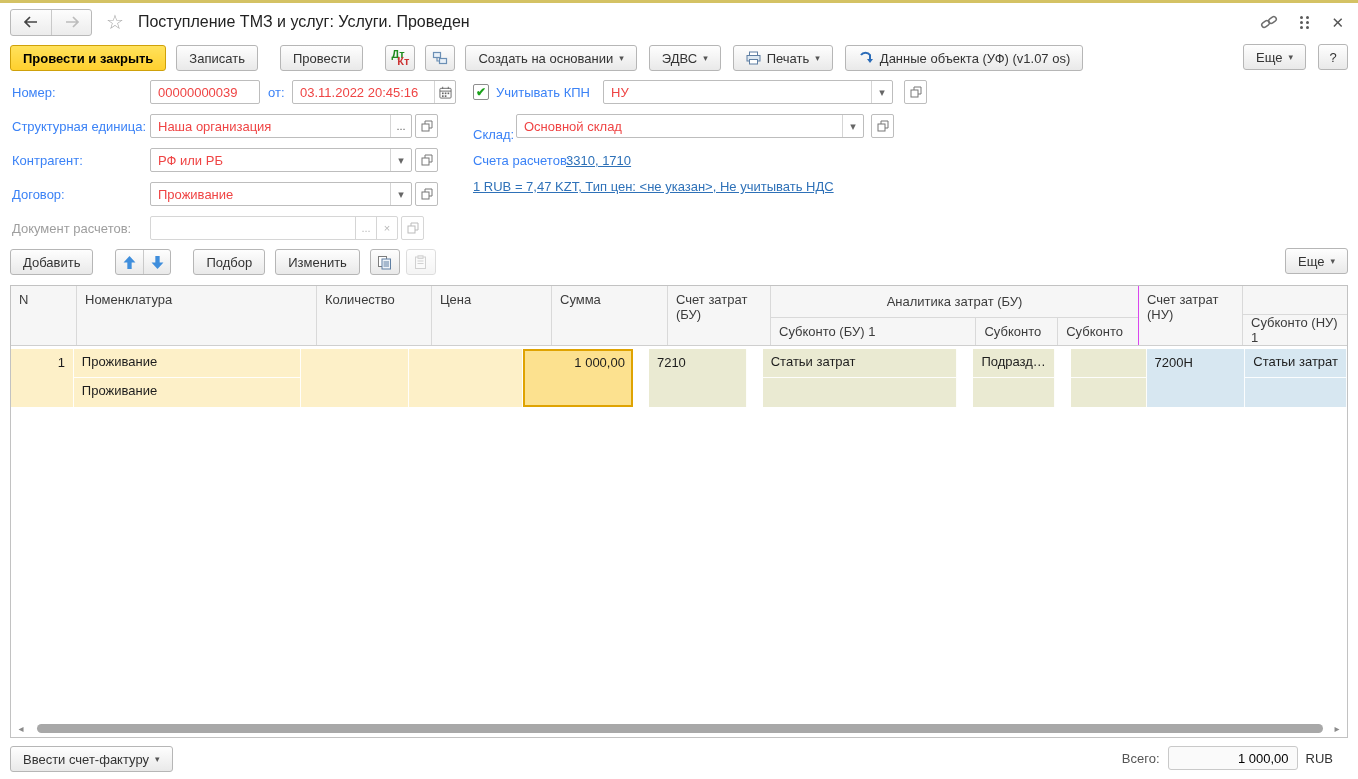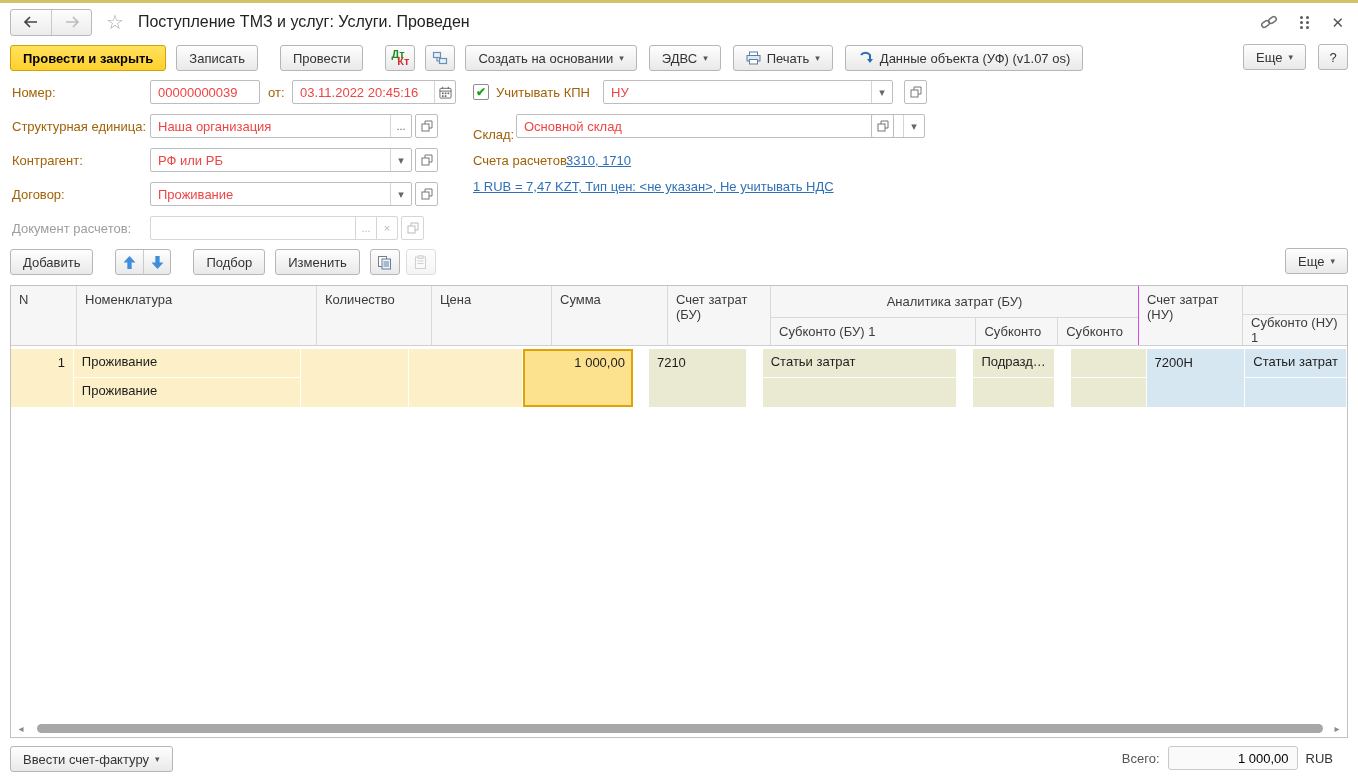--- a/index.html
+++ b/index.html
@@ -36,21 +36,21 @@
   
   .toolbar { position:absolute; top:44px; left:10px; right:10px; height:28px; display:flex; align-items:center; }
   .toolbar .sp10 { width:10px; } .toolbar .sp22 { width:22px; } .toolbar .sp12 { width:12px; }
   .toolbar-right { position:absolute; right:0; top:0; display:flex; gap:12px; }
   .dtkt { position:relative; width:18px; height:18px; font-size:11px; font-weight:bold; line-height:1; }
   .dtkt .dt { position:absolute; left:0; top:0; color:#1f8b1f; }
   .dtkt .kt { position:absolute; right:0; bottom:0; color:#cc3333; }
 
   
   .form { position:absolute; top:78px; left:0; width:100%; height:168px; }
-  .flabel { position:absolute; height:24px; display:flex; align-items:center; color:#a16207; }
+  .flabel { position:absolute; height:24px; display:flex; align-items:center; color:#3b82f6; }
   .flabel.dim { color:#9e9e9e; }
   .fld { position:absolute; height:24px; display:flex; align-items:stretch; background:#fff;
          border:1px solid #bdbdbd; border-radius:2px; }
   .fld .val { flex:1; display:flex; align-items:center; padding:0 7px; color:#ef4444; overflow:hidden; white-space:nowrap; }
   .fld .seg { width:21px; display:flex; align-items:center; justify-content:center; border-left:1px solid #d5d5d5; color:#666; font-size:11px; }
   .fld.dim { border-color:#d6d6d6; }
   .fld.dim .seg { color:#b9b9b9; }
   .sq-btn { position:absolute; width:23px; height:24px; border:1px solid #bdbdbd; border-radius:2px; background:#fff;
             display:flex; align-items:center; justify-content:center; }
   .sq-btn.dim { border-color:#d6d6d6; }
@@ -255,21 +255,21 @@
       <div class="val">Наша организация</div>
       <div class="seg">...</div>
     </div>
     <div class="sq-btn" style="left:415px; top:36px;">
       <svg width="12" height="12" viewBox="0 0 12 12">
           <rect x="1" y="4" width="7" height="7" fill="none" stroke="#777"></rect>
           <path d="M4 4 V1 H11 V8 H8" fill="none" stroke="#777"></path>
         </svg>
     </div>
     <div class="flabel" style="left:473px; top:36px;margin-top:8px;">Склад:</div>
-    <div class="fld" style="left:516px; top:36px; width:409px;">
+    <div class="fld" style="left:516px; top:36px; width:348px;">
       <div class="val">Основной склад</div>
       <div class="seg">▾</div>
     </div>
     <div class="sq-btn" style="left:871px; top:36px;">
       <svg width="12" height="12" viewBox="0 0 12 12">
           <rect x="1" y="4" width="7" height="7" fill="none" stroke="#777"></rect>
           <path d="M4 4 V1 H11 V8 H8" fill="none" stroke="#777"></path>
         </svg>
     </div>
 

